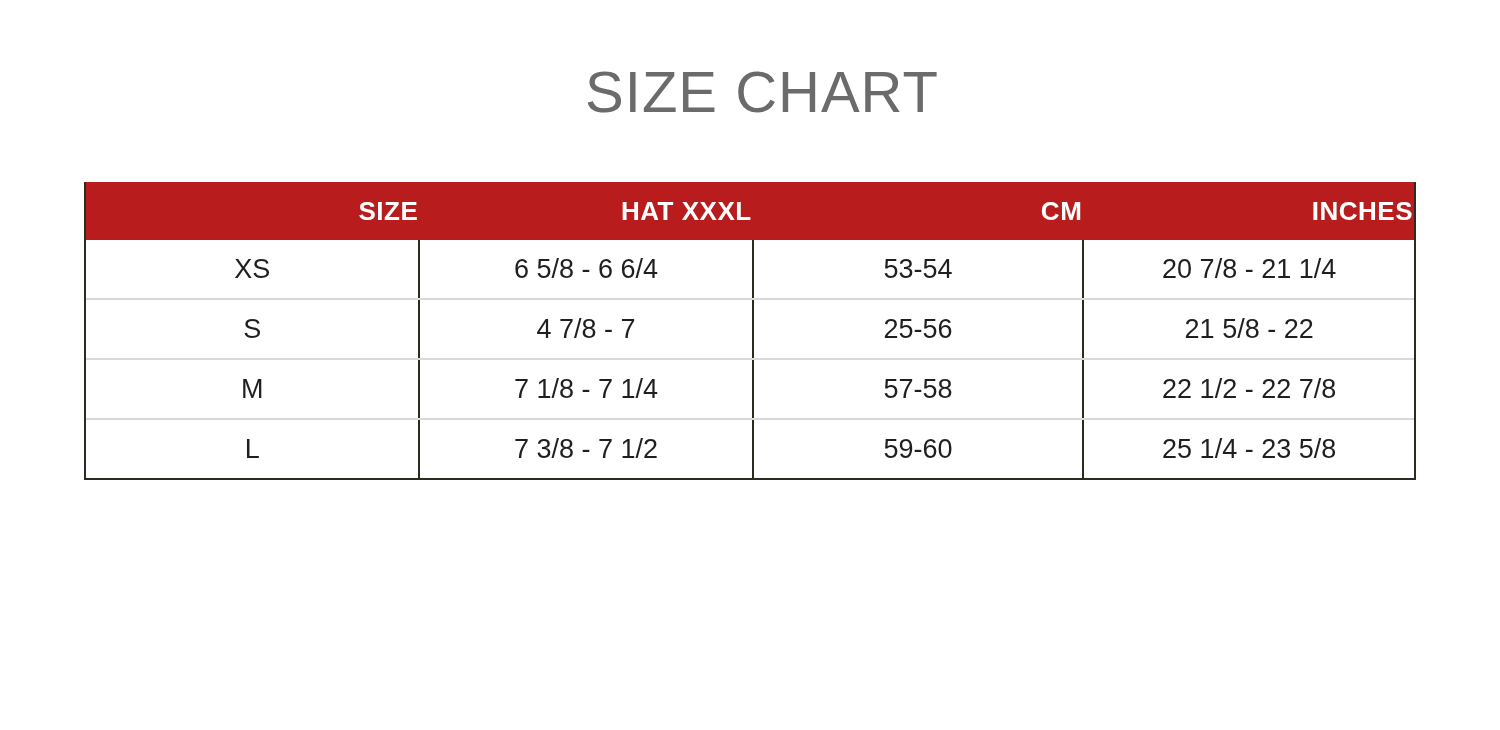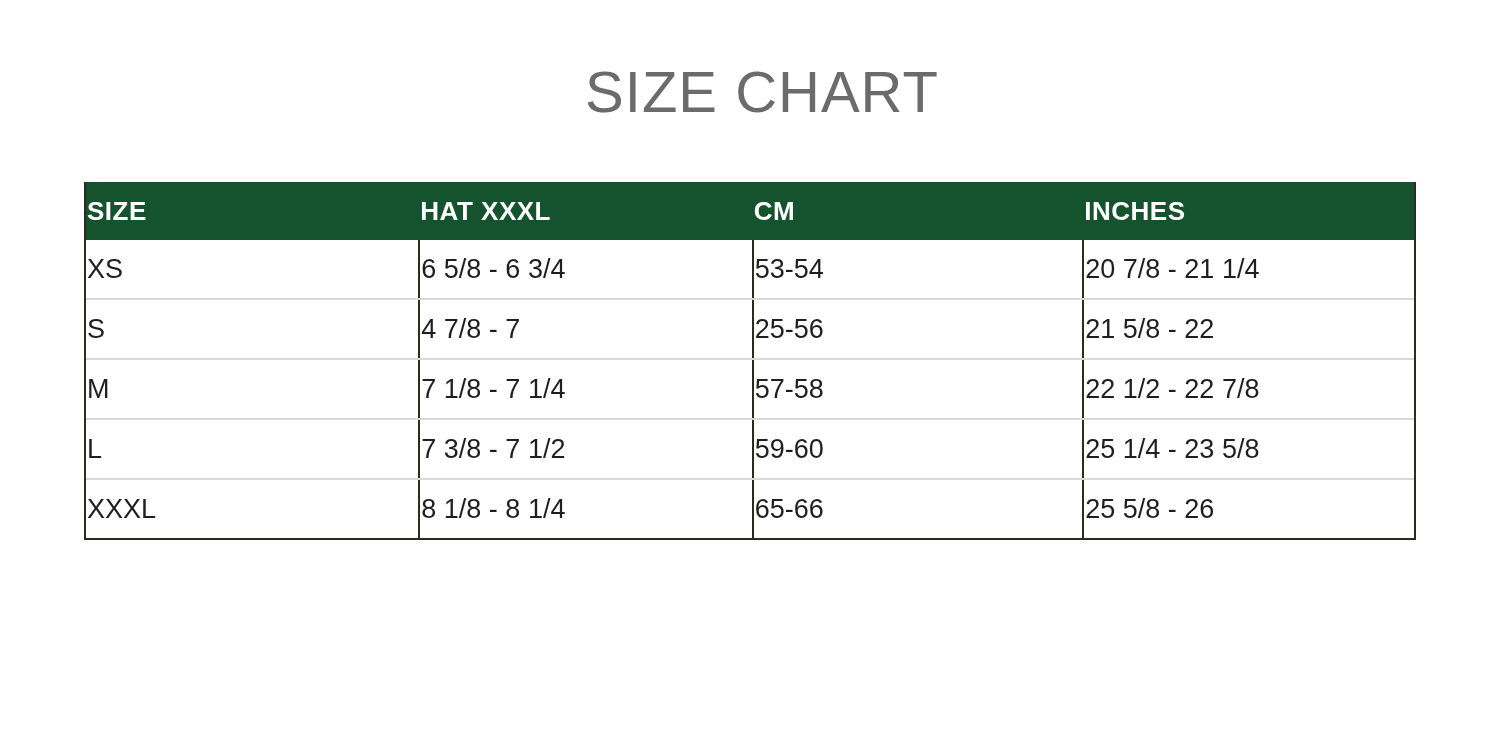--- a/index.html
+++ b/index.html
@@ -41,32 +41,33 @@
     border-collapse: collapse;
     width: 100%;
     table-layout: fixed;
   }
   table.size-chart col.c0 { width: 25.1%; }
   table.size-chart col.c1 { width: 25.1%; }
   table.size-chart col.c2 { width: 24.9%; }
   table.size-chart col.c3 { width: 24.9%; }
 
   table.size-chart thead th {
-    background: #14532d;
+    background: #b91c1c;
     color: #ffffff;
     font-size: 26px;
     font-weight: bold;
     letter-spacing: 0.5px;
     height: 56px;
-    text-align: left;
+    text-align: right;
     vertical-align: middle;
     border: none;
   }
   table.size-chart tbody td {
     height: 56px;
+    text-align: center;
     vertical-align: middle;
     font-size: 27px;
     color: #1f1f1f;
     border-right: 2px solid #2b2b20;
     border-bottom: 2px solid #d9d9d9;
     background: #ffffff;
   }
   table.size-chart tbody td:last-child {
     border-right: none;
   }
@@ -99,21 +100,21 @@
         <tr>
           <th>SIZE</th>
           <th>HAT XXXL</th>
           <th>CM</th>
           <th>INCHES</th>
         </tr>
       </thead>
       <tbody>
         <tr>
           <td>XS</td>
-          <td>6 5/8 - 6 3/4</td>
+          <td>6 5/8 - 6 6/4</td>
           <td>53-54</td>
           <td>20 7/8 - 21 1/4</td>
         </tr>
         <tr>
           <td>S</td>
           <td>4 7/8 - 7</td>
           <td>25-56</td>
           <td>21 5/8 - 22</td>
         </tr>
         <tr>
@@ -121,23 +122,17 @@
           <td>7 1/8 - 7 1/4</td>
           <td>57-58</td>
           <td>22 1/2 - 22 7/8</td>
         </tr>
         <tr>
           <td>L</td>
           <td>7 3/8 - 7 1/2</td>
           <td>59-60</td>
           <td>25 1/4 - 23 5/8</td>
         </tr>
-        <tr>
-          <td>XXXL</td>
-          <td>8 1/8 - 8 1/4</td>
-          <td>65-66</td>
-          <td>25 5/8 - 26</td>
-        </tr>
       </tbody>
     </table>
   </div>
 
 </div>
 
 </body></html>

